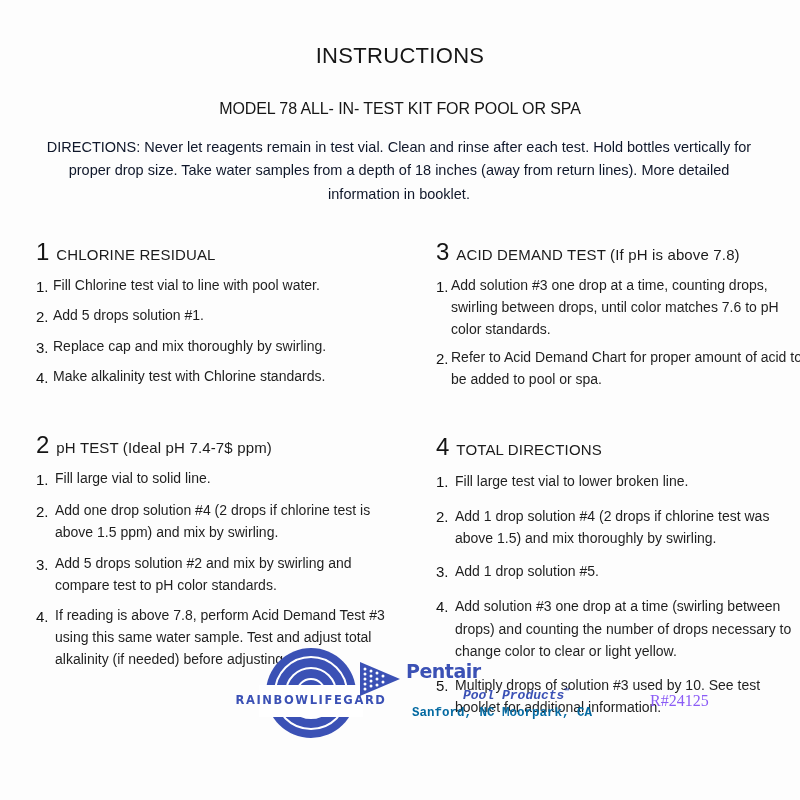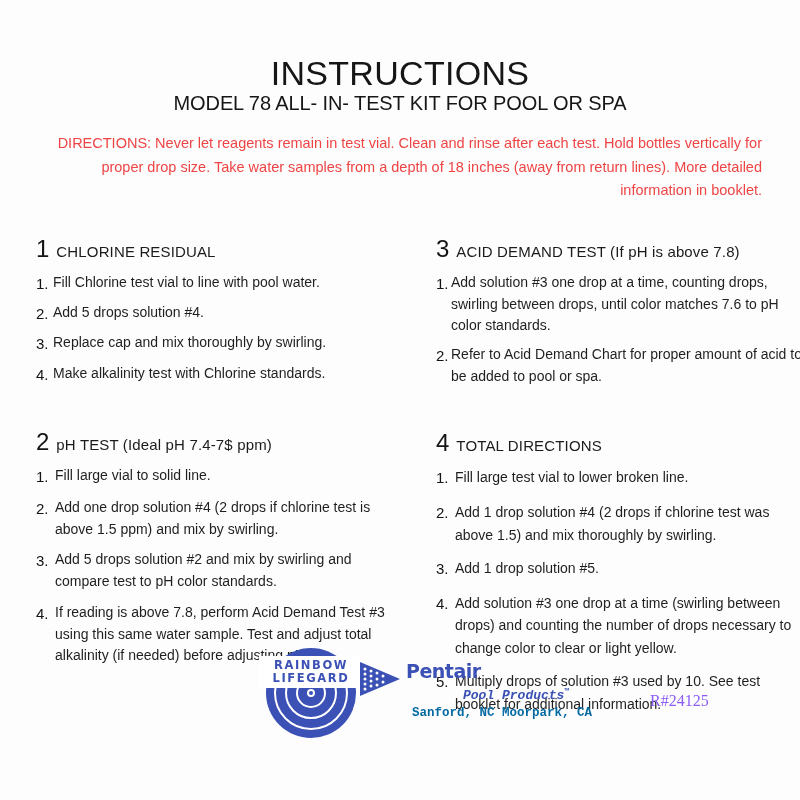--- a/index.html
+++ b/index.html
@@ -23,43 +23,42 @@
     position: relative;
     padding: 0;
   }
 
   
   .title-block {
     text-align: center;
     padding-top: 44px;
   }
   .title-main {
-    font-size: 34px;
+    font-size: 22px;
     letter-spacing: 0.3px;
     font-weight: 400;
     line-height: 1.1;
     color: #161616;
-    margin-top: 11px;
   }
   .title-sub {
-    font-size: 20px;
+    font-size: 16px;
     font-weight: 400;
-    margin-top: 0;
+    margin-top: 32px;
     line-height: 1.1;
     color: #161616;
     letter-spacing: -0.1px;
   }
 
   
   .directions {
     margin: 18px 38px 0 36px;
     font-size: 14.5px;
     line-height: 1.62;
-    color: #ef4444;
-    text-align: right;
+    color: #0f172a;
+    text-align: center;
   }
 
   
   .columns {
     display: flex;
     margin: 34px 22px 0 36px;
     gap: 24px;
   }
   .col {
     width: 372px;
@@ -145,25 +144,24 @@
     border: 2.5px solid #ffffff;
   }
   .ring.r1 { inset: 8px; }
   .ring.r2 { inset: 19px; }
   .ring.r3 { inset: 30px; }
   .ring.r4 { inset: 41px; }
   .rainbow-band {
     position: absolute;
     left: -7px;
     right: -7px;
-    top: 8px;
+    top: 37px;
     height: 32px;
     background: #ffffff;
     display: flex;
-    flex-direction: column;
     align-items: center;
     justify-content: center;
   }
   .rainbow-band span {
     display: block;
     color: #3b51b5;
     font-weight: bold;
     font-size: 11.5px;
     letter-spacing: 1.6px;
     line-height: 13.5px;
@@ -253,21 +251,21 @@
           <span class="sec-num">1</span>
           <span class="sec-title">CHLORINE RESIDUAL</span>
         </div>
         <ol class="steps">
           <li>
             <span class="n">1.</span>
             <span class="t">Fill Chlorine test vial to line with pool water.</span>
           </li>
           <li>
             <span class="n">2.</span>
-            <span class="t">Add 5 drops solution #4.</span>
+            <span class="t">Add 5 drops solution #1.</span>
           </li>
           <li>
             <span class="n">3.</span>
             <span class="t">Replace cap and mix thoroughly by swirling.</span>
           </li>
           <li>
             <span class="n">4.</span>
             <span class="t">Make alkalinity test with Chlorine standards.</span>
           </li>
         </ol>

